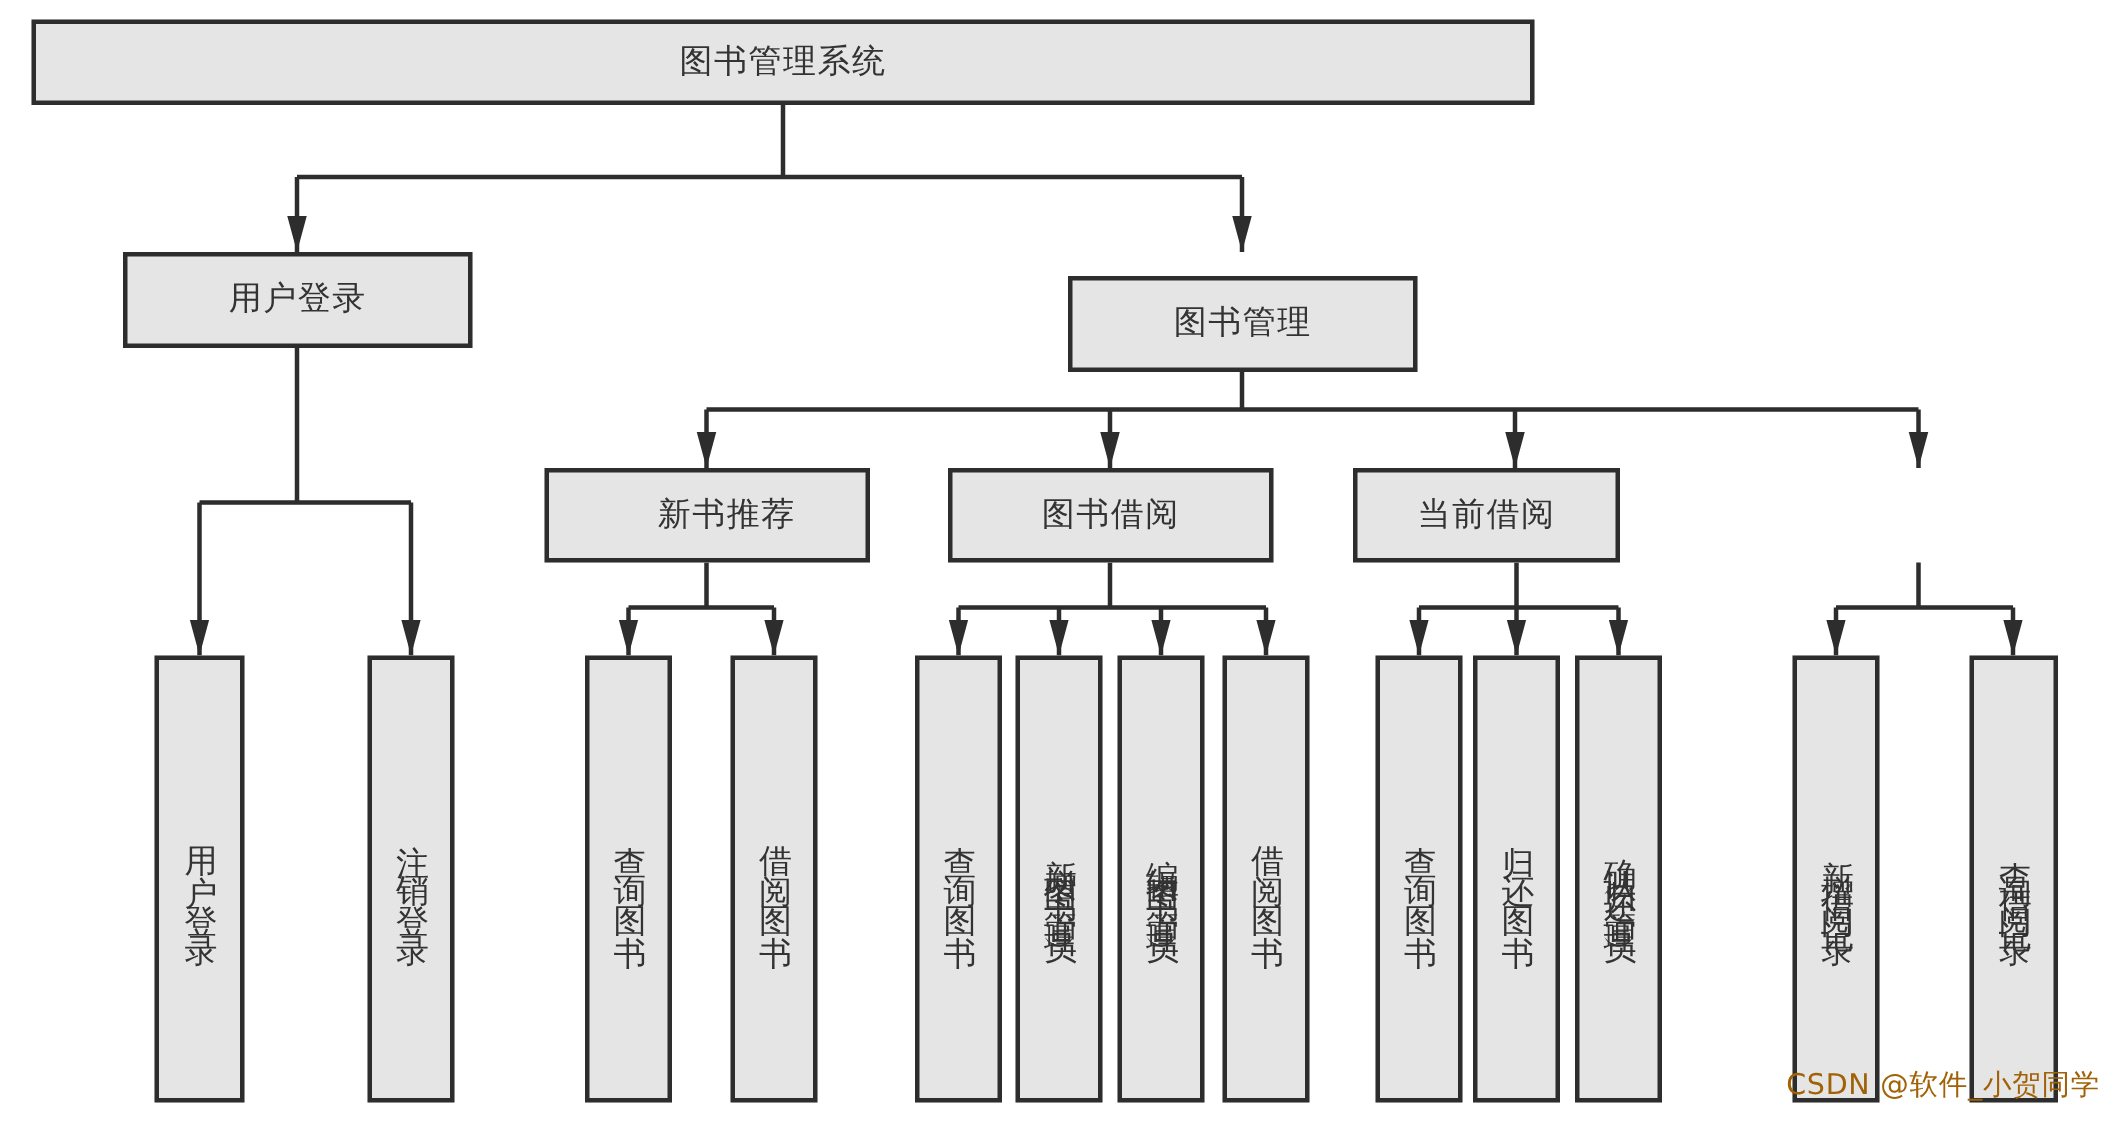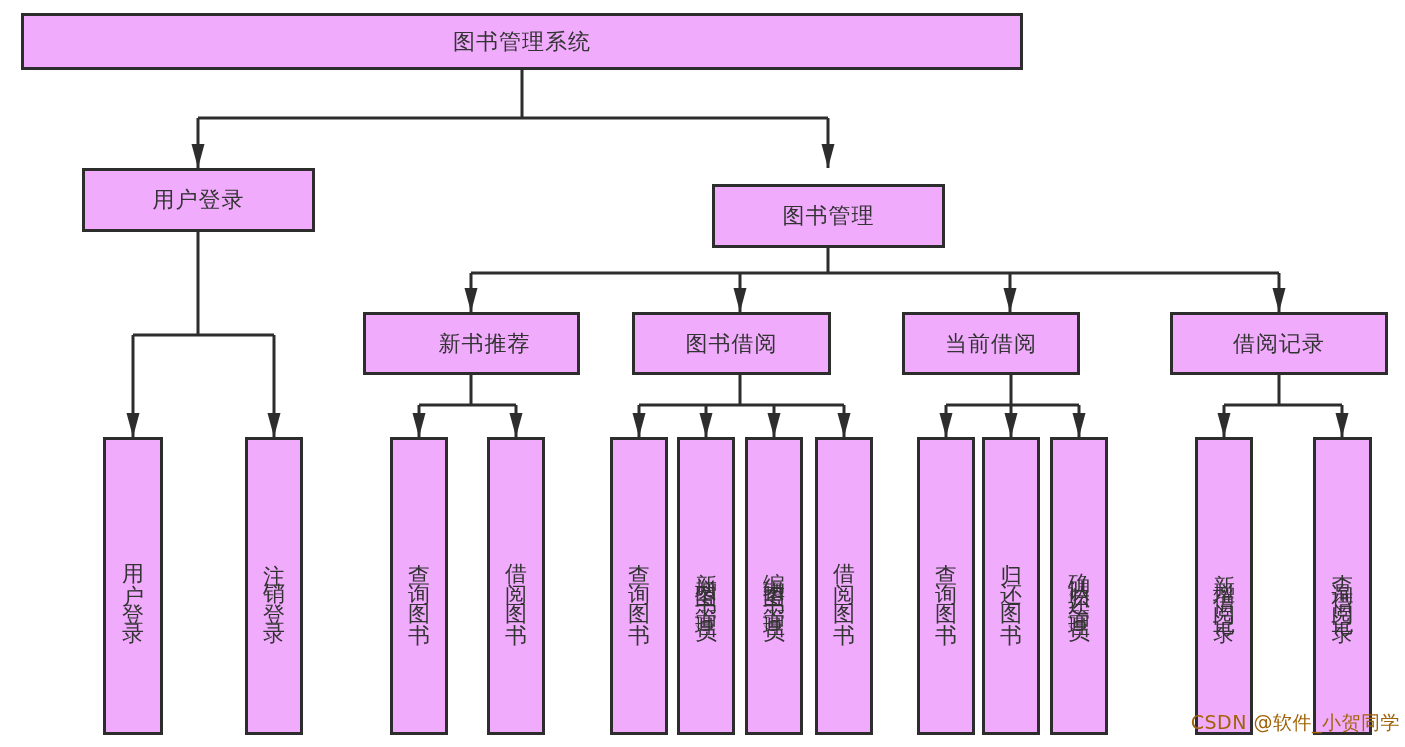--- a/index.html
+++ b/index.html
@@ -4,21 +4,21 @@
 <style>
   html,body { margin:0; padding:0; background:#ffffff; }
   #canvas {
     position:relative; width:1405px; height:747px;
     background:#ffffff; overflow:hidden;
     font-family:"DejaVu Sans","Liberation Sans",sans-serif;
   }
   #wires { position:absolute; left:0; top:0; width:1405px; height:747px; }
   .box {
     position:absolute; box-sizing:border-box;
-    border:3px solid #2d2d2d; background:#f0abfc;
+    border:3px solid #2d2d2d; background:#e5e5e5;
     display:flex; align-items:center; justify-content:center;
     color:#333333; font-size:22px; line-height:1;
   }
   .hbox { letter-spacing:1px; }
   .vbox {
     writing-mode:vertical-rl; text-orientation:mixed;
     font-size:22px;
   }
   .sp4   { letter-spacing:20px; }
   .sp6   { letter-spacing:10px; }
@@ -76,23 +76,22 @@
       <path d="M1342 405 V437" marker-end="url(#arrow)"></path>
     </g>
   </svg>
 
   <div class="box hbox" style="left:21px; top:13px; width:1002px; height:57px;">图书管理系统</div>
 
   <div class="box hbox" style="left:82px; top:168px; width:233px; height:64px;">用户登录</div>
   <div class="box hbox" style="left:712px; top:184px; width:233px; height:64px;">图书管理</div>
 
   <div class="box hbox" style="left:363px; top:312px; width:217px; height:63px;padding-left:26px;">新书推荐</div>
-  <div class="box hbox" style="left:632px; top:312px; width:199px; height:63px;">图书借阅</div>
+  <div class="box hbox" style="left:632px; top:312px; width:217px; height:63px;">图书借阅</div>
   <div class="box hbox" style="left:902px; top:312px; width:178px; height:63px;">当前借阅</div>
-  <div class="box hbox" style="left:1170px; top:312px; width:218px; height:63px;">借阅记录</div>
 
   <div class="box vbox sp4" style="left:103px; top:437px; width:60px; height:298px;">用户登录</div>
   <div class="box vbox sp4" style="left:245px; top:437px; width:58px; height:298px;">注销登录</div>
 
   <div class="box vbox sp4" style="left:390px; top:437px; width:58px; height:298px;">查询图书</div>
   <div class="box vbox sp4" style="left:487px; top:437px; width:58px; height:298px;">借阅图书</div>
 
   <div class="box vbox sp4" style="left:610px; top:437px; width:58px; height:298px;">查询图书</div>
   <div class="box vbox splong" style="left:677px; top:437px; width:58px; height:298px;">新增图书（管理员）</div>
   <div class="box vbox splong" style="left:745px; top:437px; width:58px; height:298px;">编辑图书（管理员）</div>

